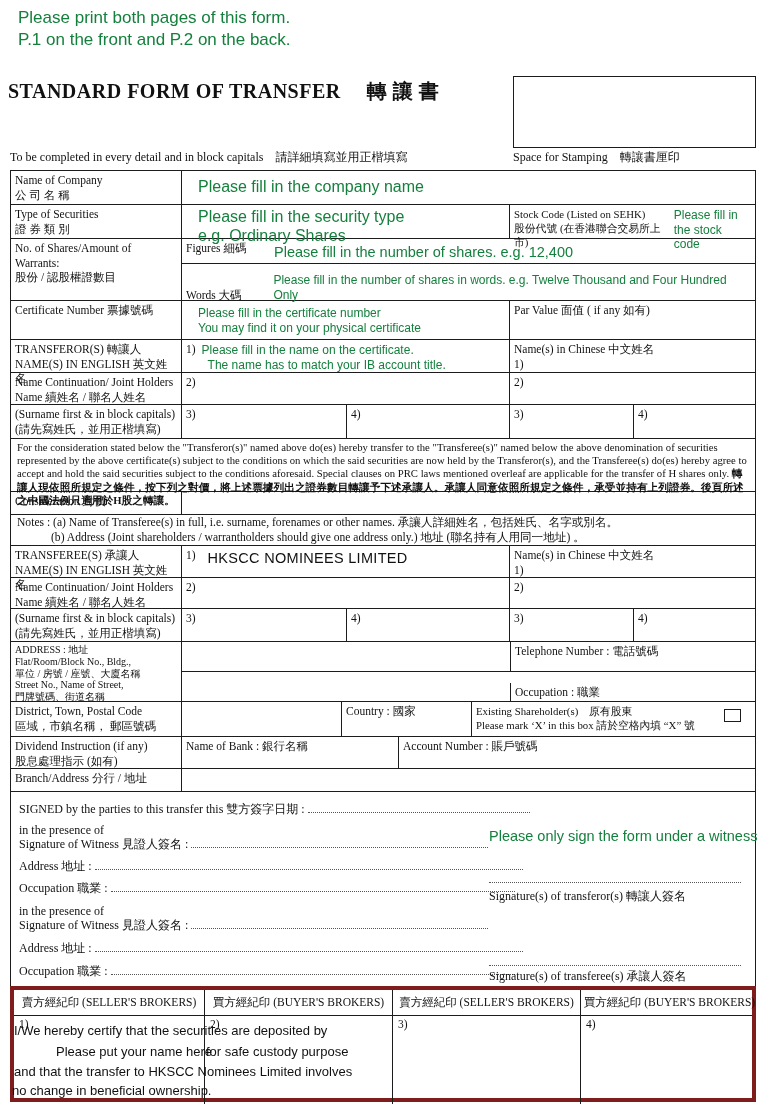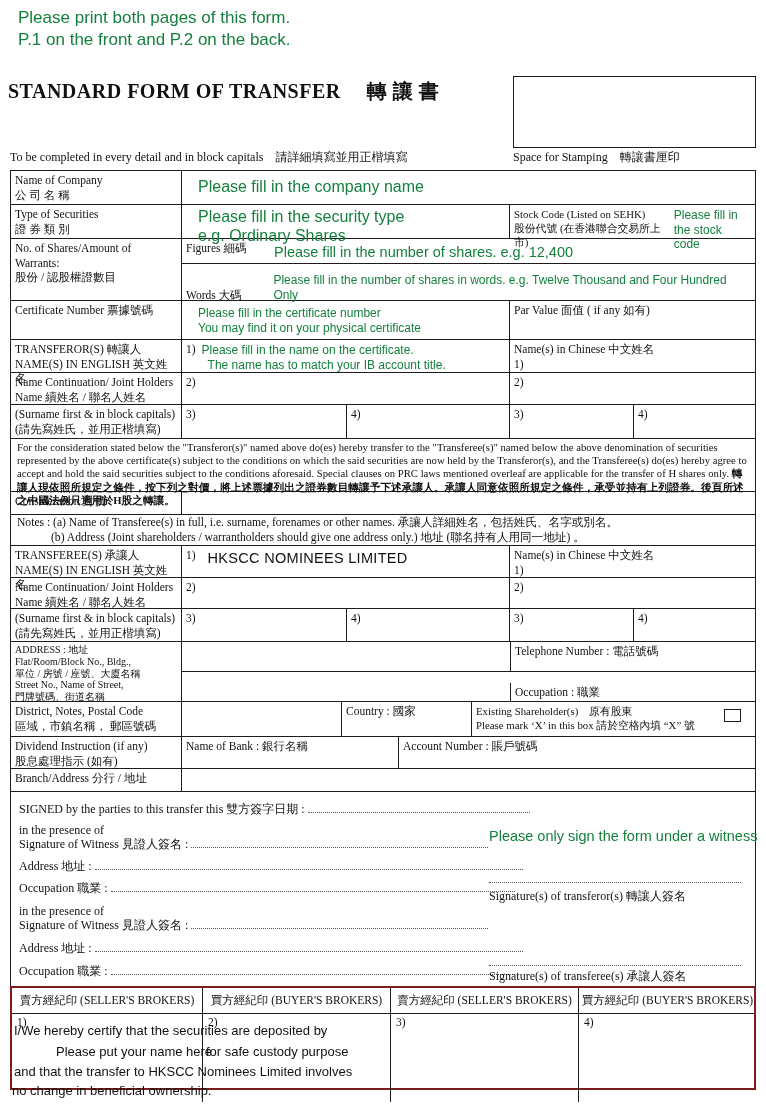--- a/index.html
+++ b/index.html
@@ -38,21 +38,21 @@
   .notes .indent { padding-left:34px; }
 
   .num { font-size:11.5px; }
   .dots { display:inline-block; border-bottom:1.6px dotted #555; height:12px; }
 
   
   .sig { position:relative; height:194px; font-size:12px; }
   .sig .line { position:absolute; white-space:nowrap; }
 
   
-  .brokers { position:absolute; left:10px; top:986px; width:746px; height:104px; border:2px solid #7f1d1d; }
+  .brokers { position:absolute; left:10px; top:986px; width:746px; height:116px; border:4px solid #7f1d1d; }
   .bk-head { display:flex; height:26px; border-bottom:1px solid #1c1c1c; }
   .bk-head > div { flex:none; display:flex; align-items:center; justify-content:center; font-size:11.5px; border-left:1px solid #1c1c1c; }
   .bk-head > div:first-child { border-left:none; }
   .bk-body { display:flex; height:88px; }
   .bk-body > div { flex:none; border-left:1px solid #1c1c1c; padding:2px 5px; font-size:11.5px; }
   .bk-body > div:first-child { border-left:none; }
   .w1 { width:190px; } .w2 { width:188px; } .w3 { width:188px; } .w4 { width:178px; }
 
   .certify { position:absolute; left:10px; top:986px; width:746px; height:116px; pointer-events:none; }
   .certify .line { position:absolute; white-space:nowrap; font-family:"Liberation Sans", sans-serif; font-size:13px; color:#111; }
@@ -257,21 +257,21 @@
           <div class="cell noborder" style="width:328px;"></div>
           <div class="cell" style="flex:1;">
             <div>Occupation :  職業</div>
           </div>
         </div>
       </div>
     </div>
 
     <div class="row" style="height:35px;">
       <div class="cell c-label">
-        <div>District, Notes, Postal Code</div>
+        <div>District, Town, Postal Code</div>
         <div>區域，市鎮名稱， 郵區號碼</div>
       </div>
       <div class="cell" style="width:160px;"></div>
       <div class="cell" style="width:130px;">
         <div>Country :  國家</div>
       </div>
       <div class="cell c-rest" style="position:relative; font-size:10.8px; line-height:14px;">
         <div>Existing Shareholder(s)　原有股東</div>
         <div>Please mark ‘X’ in this box 請於空格內填 “X” 號</div>
         <div class="checkbox"></div>

